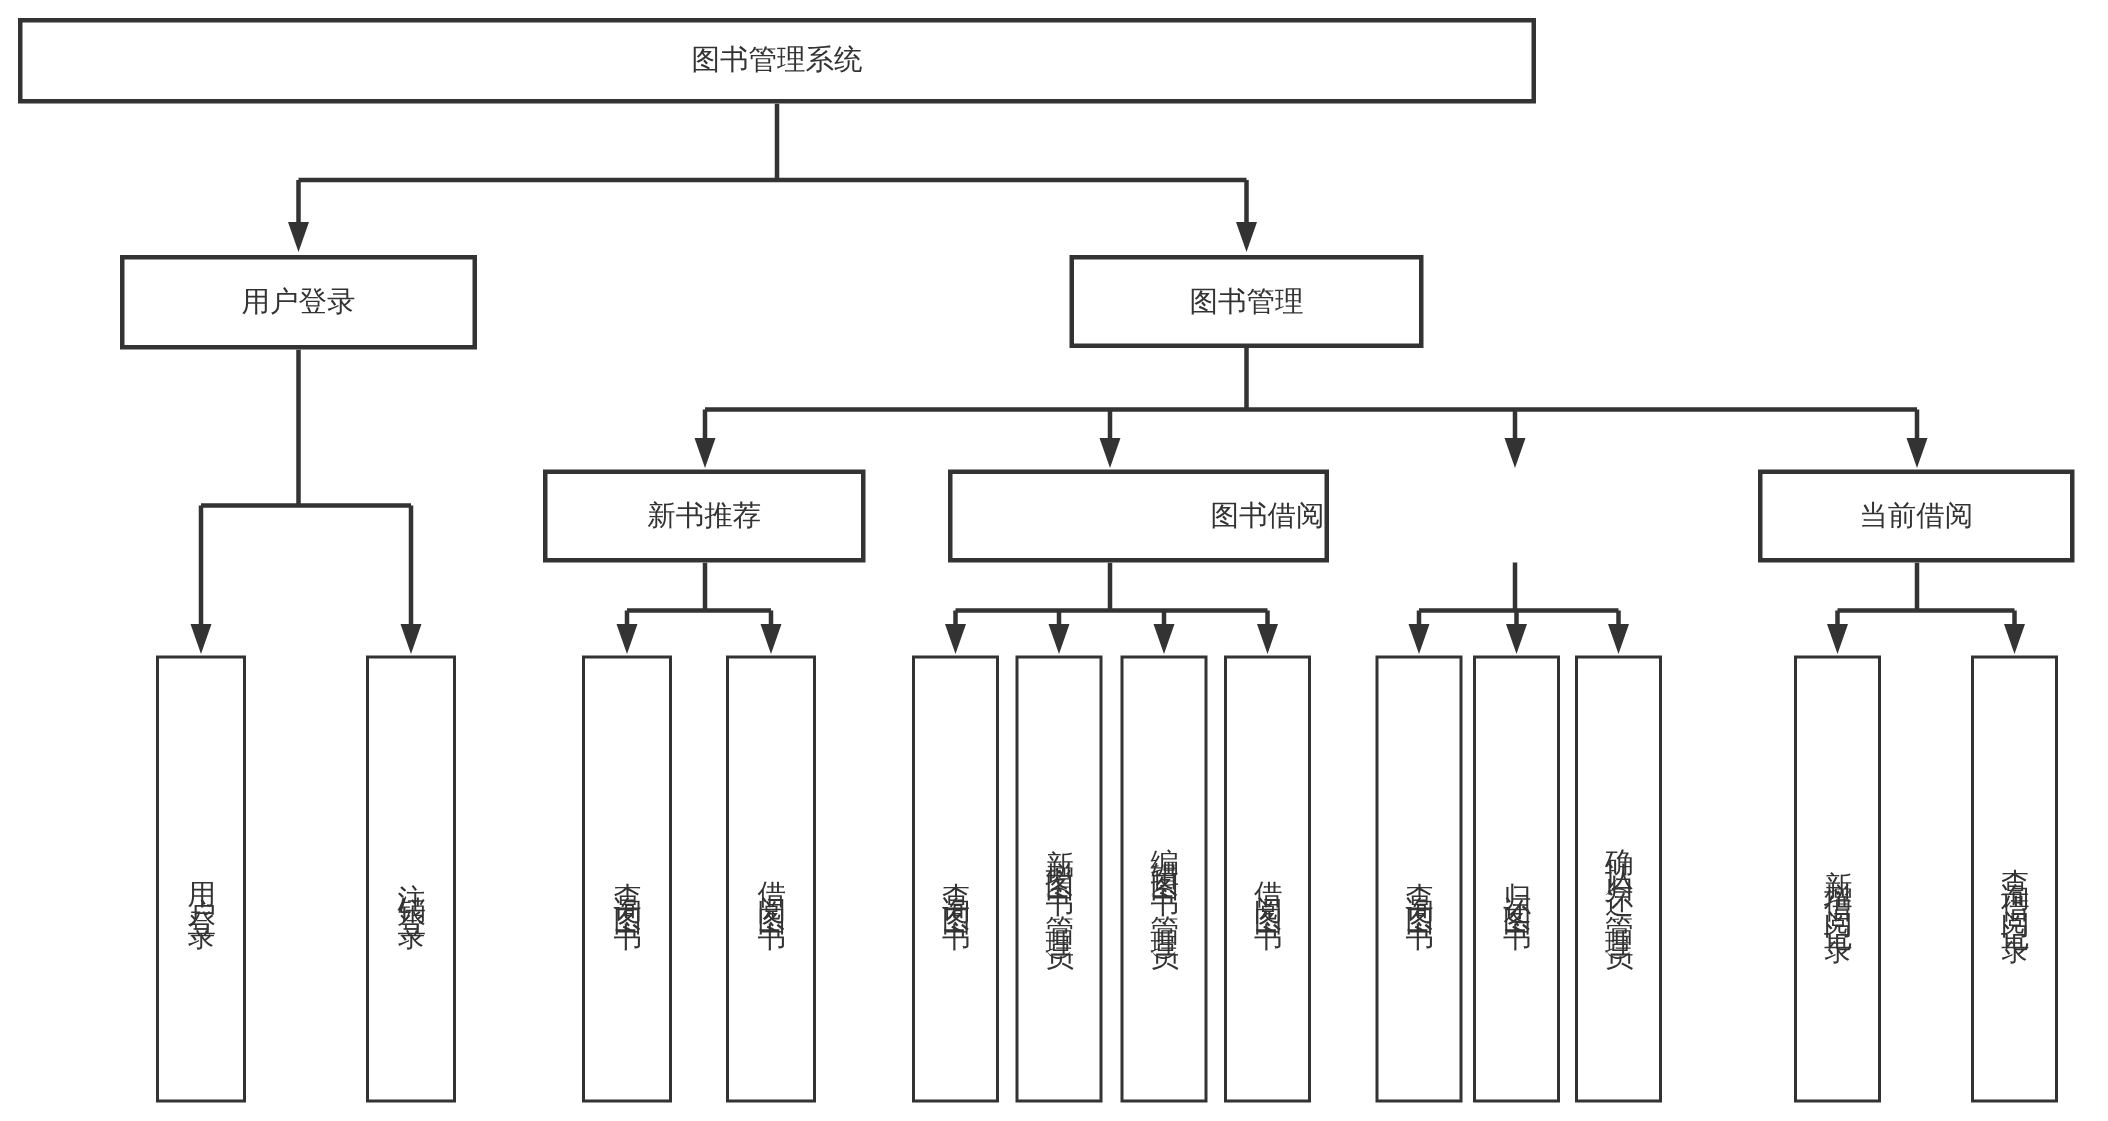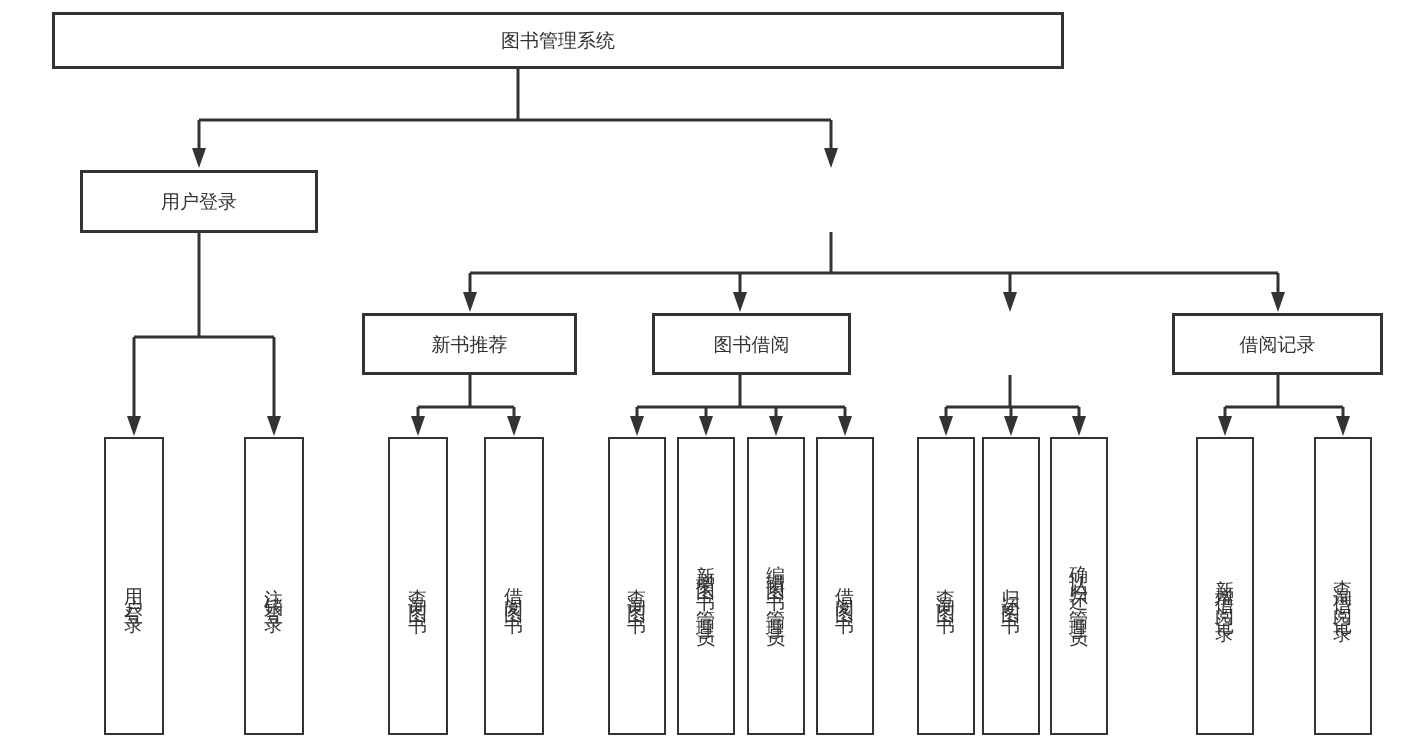--- a/index.html
+++ b/index.html
@@ -74,36 +74,39 @@
       <polygon points="769,416 783,416 776,436"></polygon>
       <polygon points="838,416 852,416 845,436"></polygon>
       <polygon points="939,416 953,416 946,436"></polygon>
       <polygon points="1004,416 1018,416 1011,436"></polygon>
       <polygon points="1072,416 1086,416 1079,436"></polygon>
       <polygon points="1218,416 1232,416 1225,436"></polygon>
       <polygon points="1336,416 1350,416 1343,436"></polygon>
     </g>
   </svg>
 
-  <div class="node" style="left:12px;top:12px;width:1012px;height:57px;margin-left:40px;">
+  <div class="node" style="left:12px;top:12px;width:1012px;height:57px;">
     <span>图书管理系统</span>
   </div>
 
   <div class="node" style="left:80px;top:170px;width:238px;height:63px;">
     <span>用户登录</span>
   </div>
+  <div class="node" style="left:713px;top:170px;width:236px;height:62px;">
+    <span>图书管理</span>
+  </div>
 
   <div class="node" style="left:362px;top:313px;width:215px;height:62px;">
     <span>新书推荐</span>
   </div>
-  <div class="node" style="left:652px;top:313px;width:199px;height:62px;">
+  <div class="node" style="left:632px;top:313px;width:254px;height:62px;justify-content:flex-end;">
     <span>图书借阅</span>
   </div>
   <div class="node" style="left:1172px;top:313px;width:211px;height:62px;">
-    <span>借阅记录</span>
+    <span>当前借阅</span>
   </div>
 
   <div class="node leaf" style="left:104px;top:437px;width:60px;height:298px;">
     <span class="vtext">用户登录</span>
   </div>
   <div class="node leaf" style="left:244px;top:437px;width:60px;height:298px;">
     <span class="vtext">注销登录</span>
   </div>
 
   <div class="node leaf" style="left:388px;top:437px;width:60px;height:298px;">

